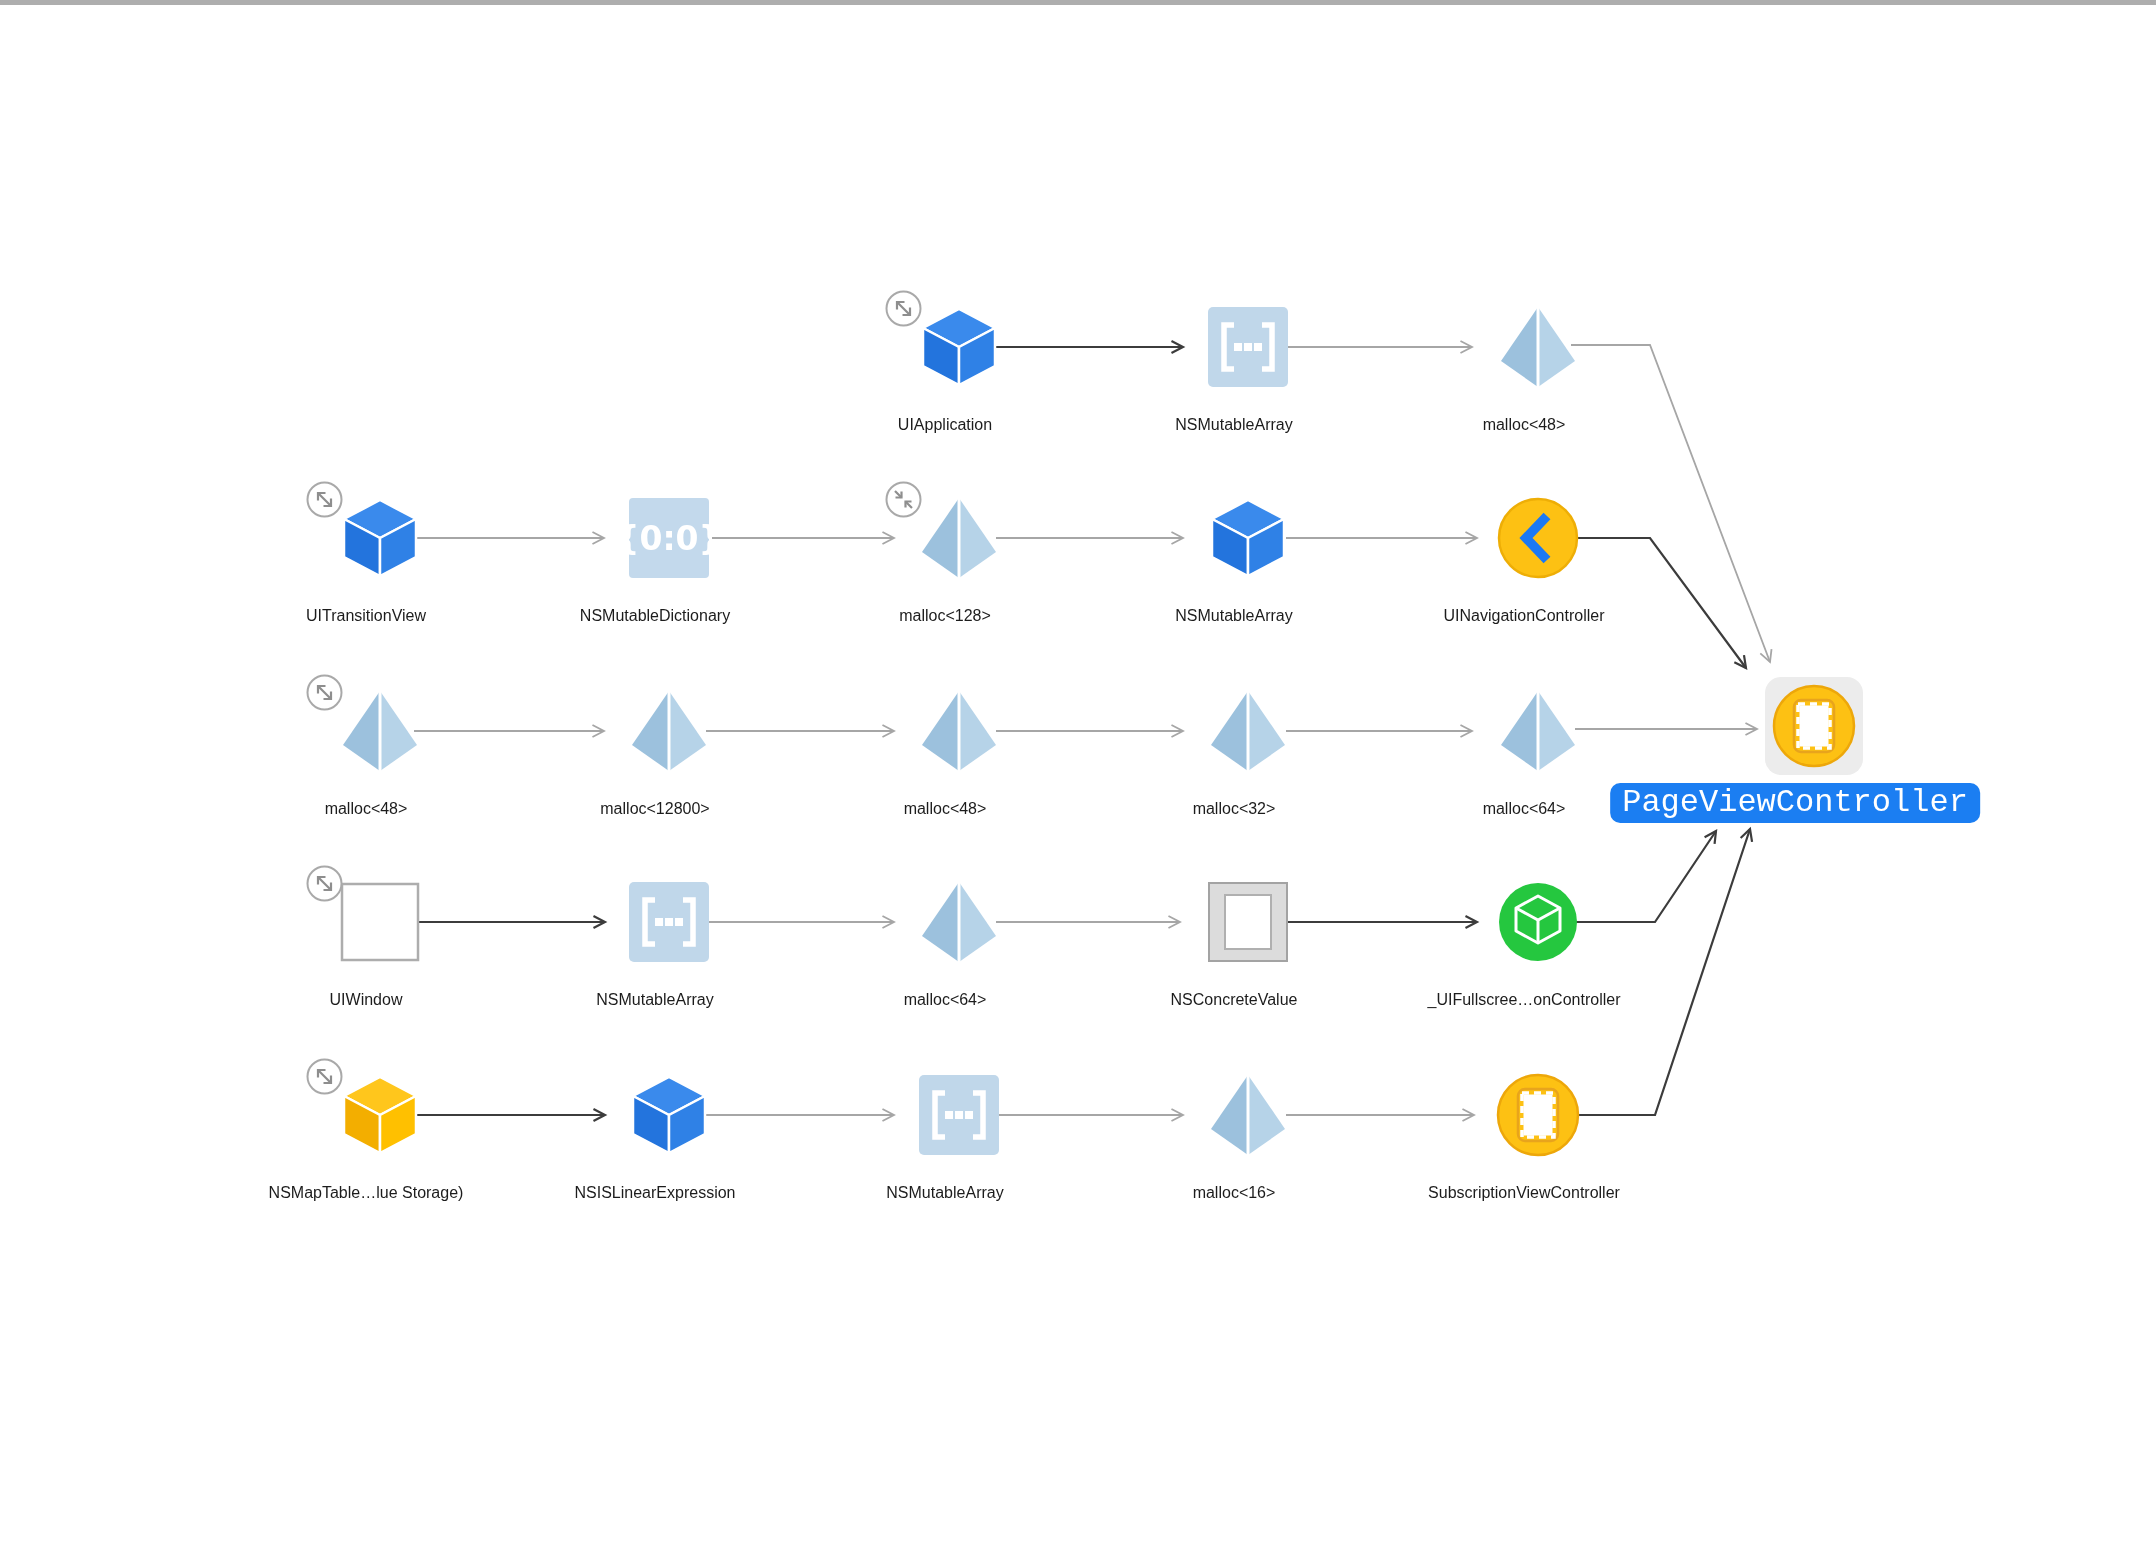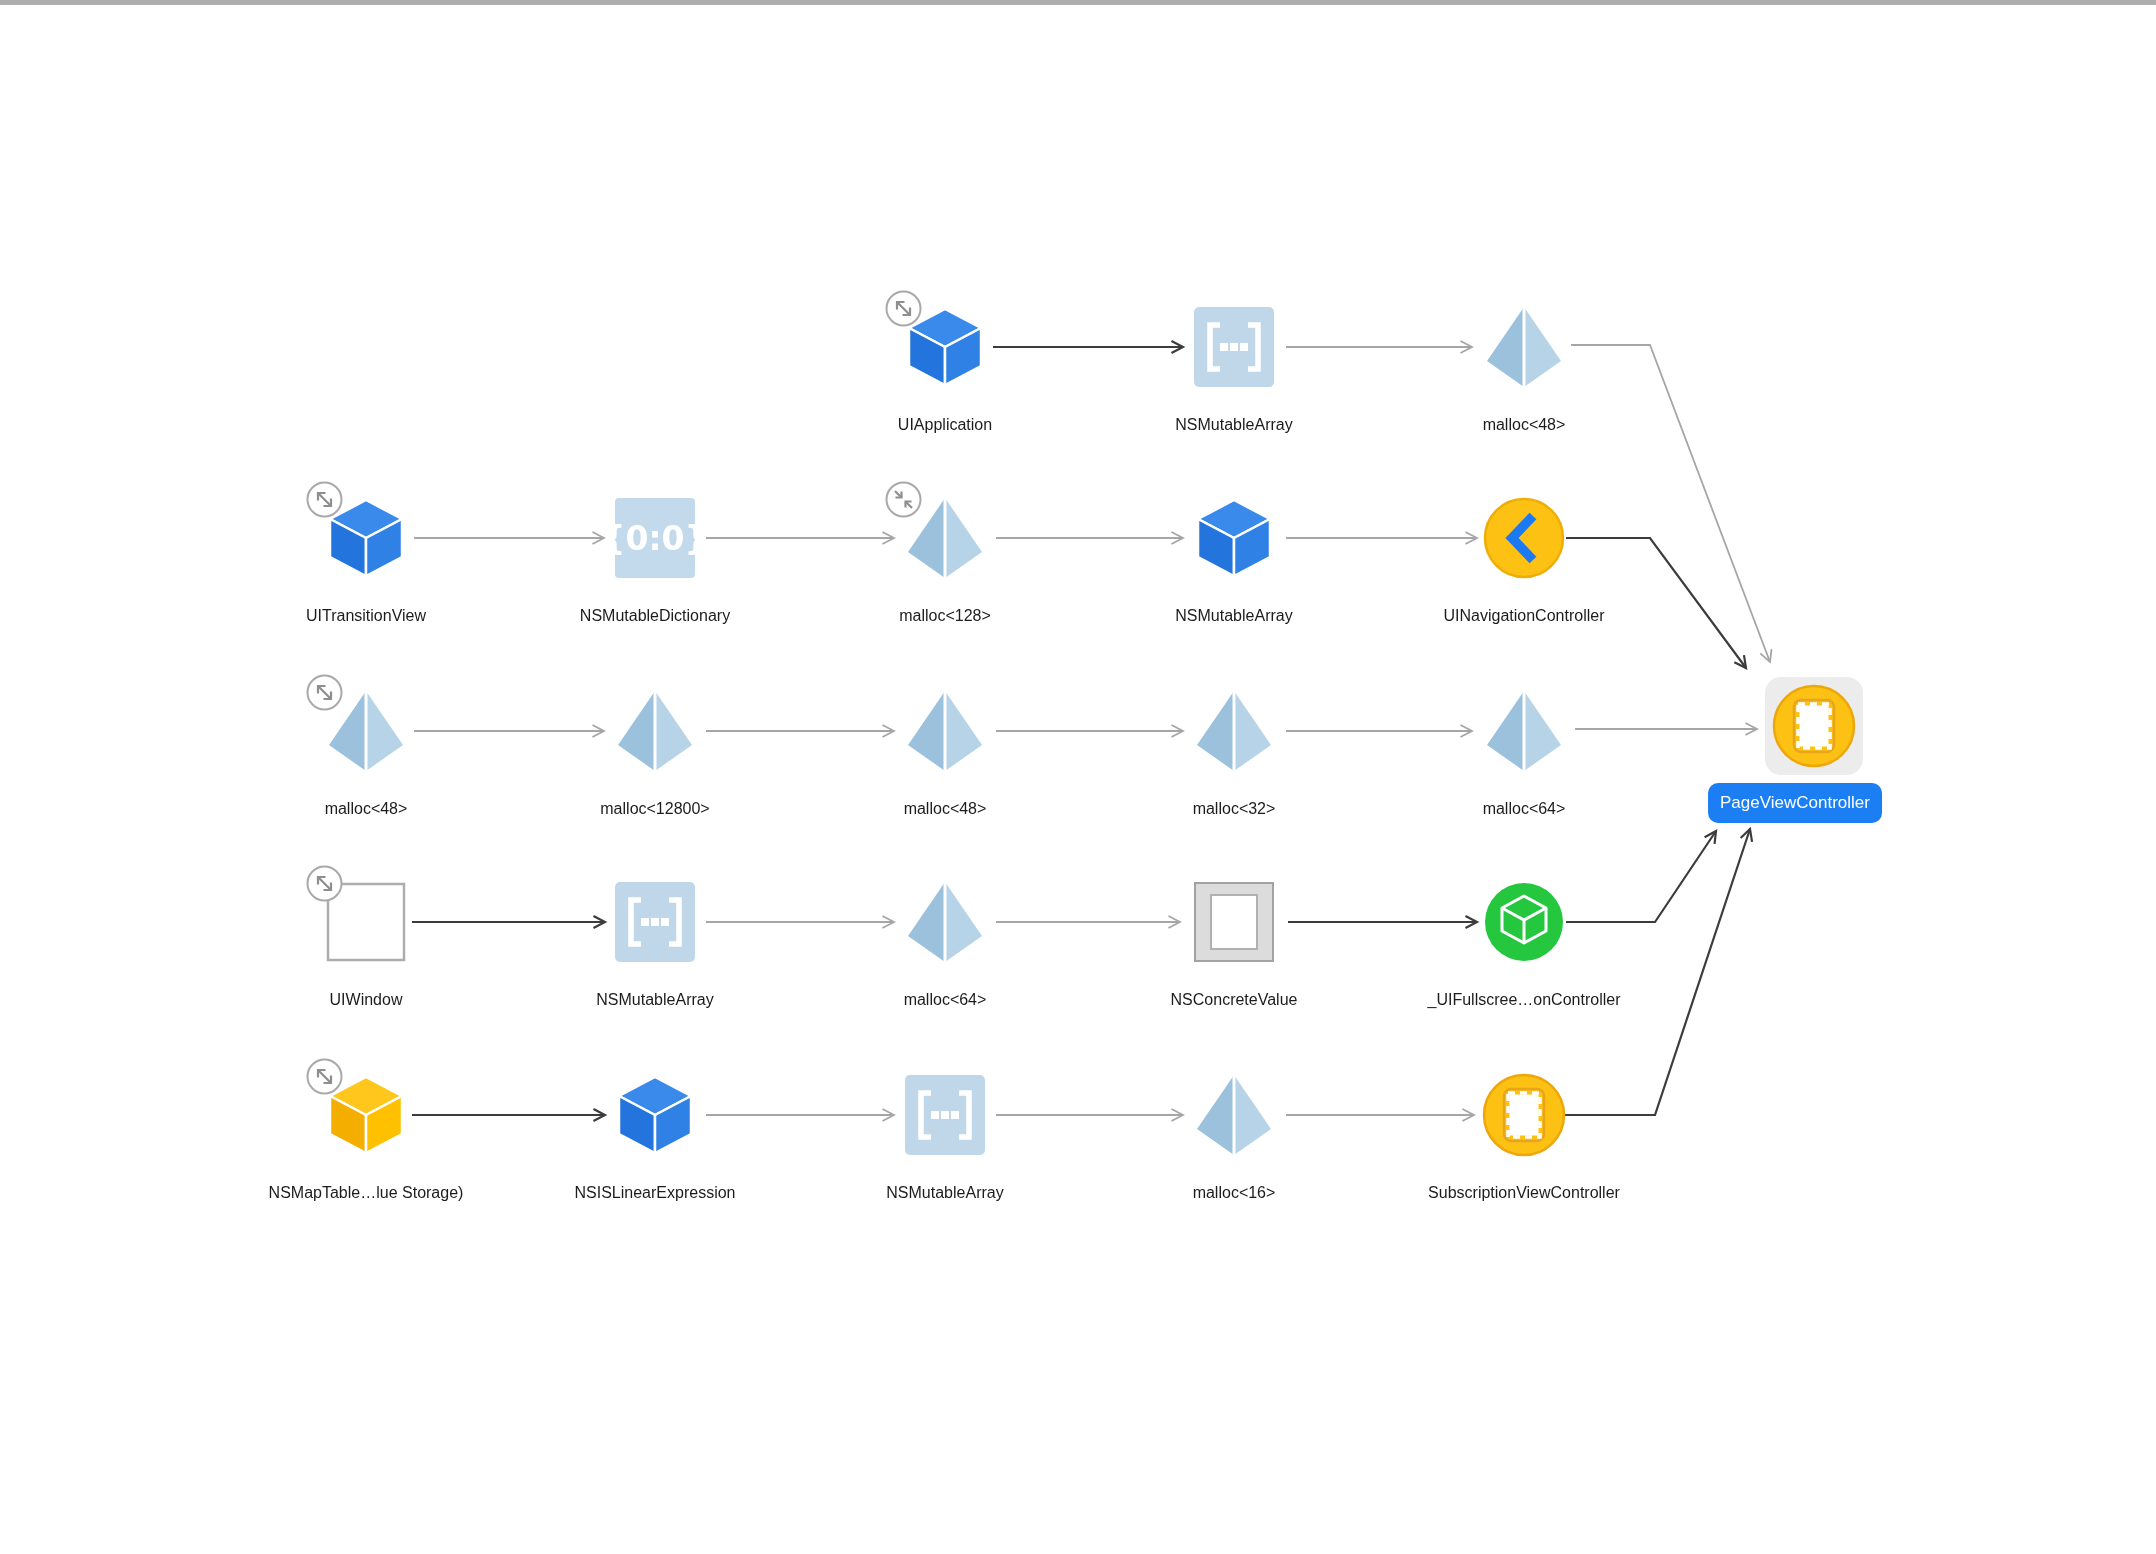--- a/index.html
+++ b/index.html
@@ -3,32 +3,32 @@
 <meta charset="utf-8">
 <style>
   html,body{margin:0;padding:0;background:#ffffff;}
   body{width:2156px;height:1554px;overflow:hidden;
        font-family:"Liberation Sans","DejaVu Sans",sans-serif;}
   .top-strip{position:absolute;left:0;top:0;width:2156px;height:5px;background:#aeaeae;}
   #graph-canvas{position:absolute;left:0;top:0;width:2156px;height:1554px;}
   #edge-layer{position:absolute;left:0;top:0;pointer-events:none;}
   #node-layer{position:absolute;left:0;top:0;width:100%;height:100%;}
   .node-anchor{position:absolute;width:0;height:0;}
-  .icon-box{position:absolute;left:0;top:0;width:86px;height:86px;margin:-43px 0 0 -43px;}
+  .icon-box{position:absolute;left:14px;top:0;width:86px;height:86px;margin:-43px 0 0 -43px;}
   .icon-box svg{display:block;width:86px;height:86px;}
   .node-label{position:absolute;left:0;top:63px;transform:translateX(-50%);
       white-space:nowrap;font-size:16px;font-weight:500;color:#1c1c1c;line-height:30px;}
   .badge{position:absolute;left:-60px;top:-57px;width:37px;height:37px;}
   .badge svg{display:block;width:37px;height:37px;}
   .sel-card{position:absolute;left:-49px;top:-49px;width:98px;height:98px;
       background:#ececec;border-radius:16px;}
   .sel-card .icon-box{left:49px;top:49px;}
   .sel-pill{position:absolute;left:-19px;top:57px;transform:translateX(-50%);
-      background:#1b7ef2;color:#ffffff;font-size:17px;font-weight:500;line-height:40px;
-      height:40px;padding:0 12px;border-radius:10px;white-space:nowrap;}
+      background:#1b7ef2;color:#ffffff;font-size:32px;font-weight:500;line-height:40px;
+      height:40px;padding:0 12px;border-radius:10px;white-space:nowrap;font-family:Liberation Mono, monospace;}
 </style>
 </head>
 <body>
 
 <div class="top-strip"></div>
 
 <div id="graph-canvas">
   <svg id="edge-layer" width="2156" height="1554" viewBox="0 0 2156 1554">
       <g>
         <path d="M993 347 L 1183 347" fill="none" stroke="#3c3c3c" stroke-width="2.2"></path>

